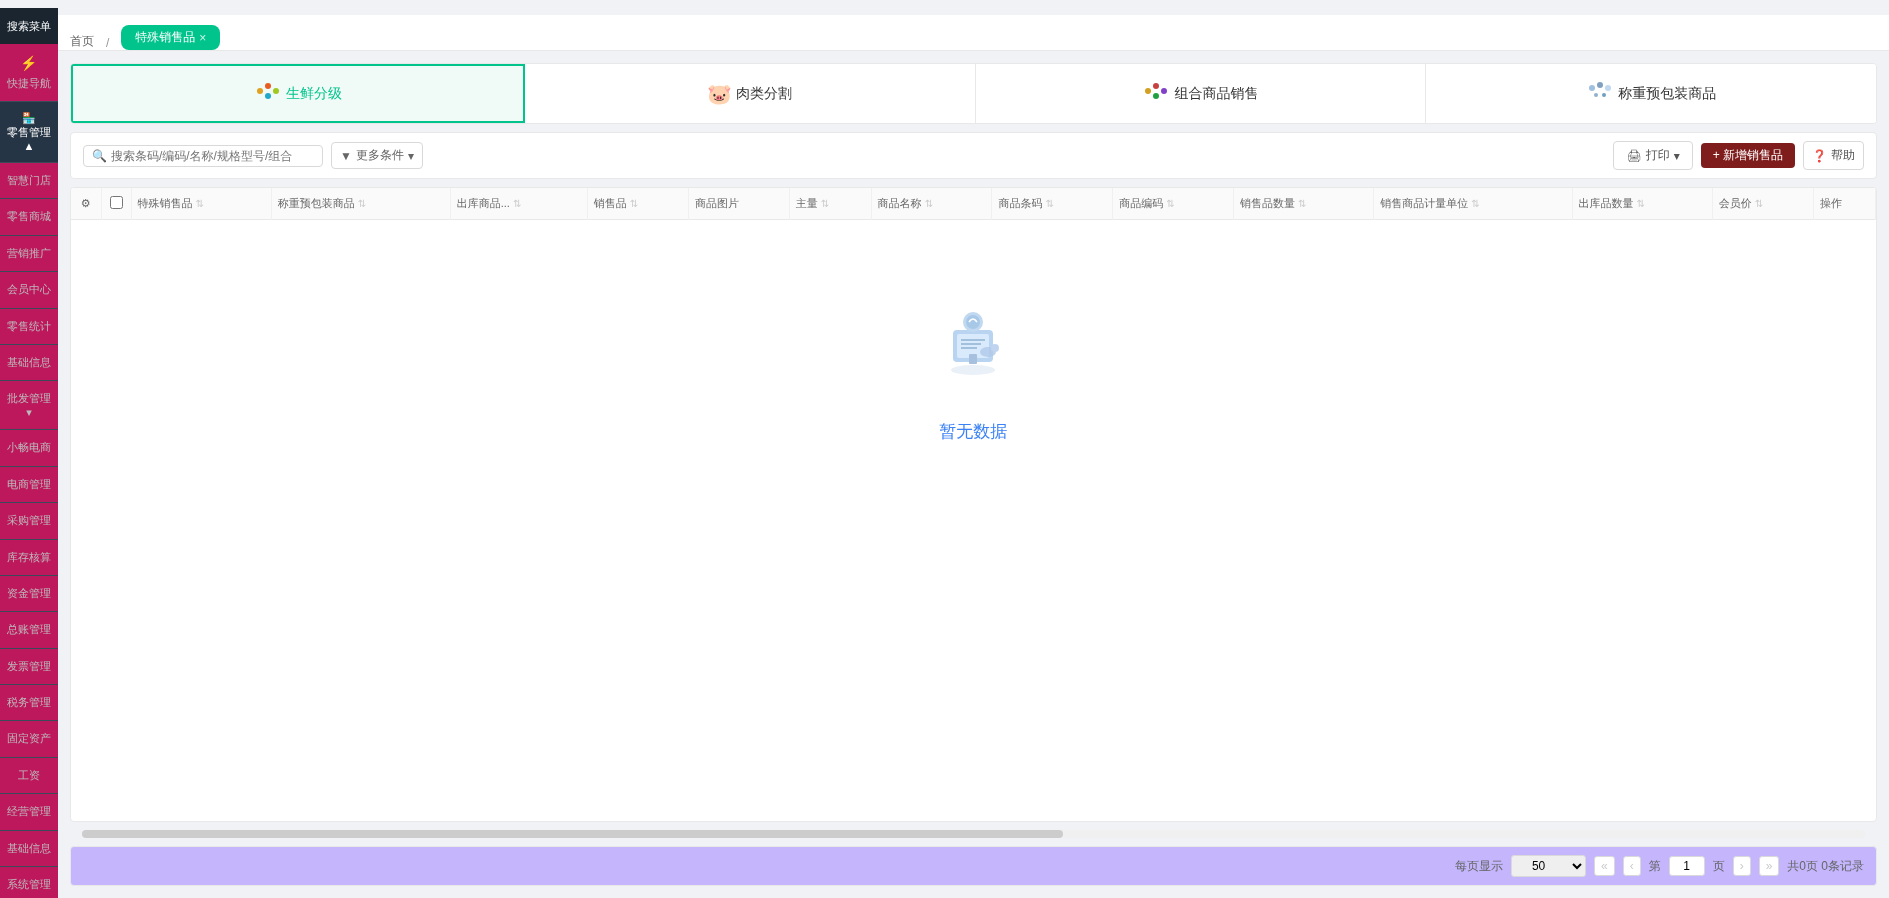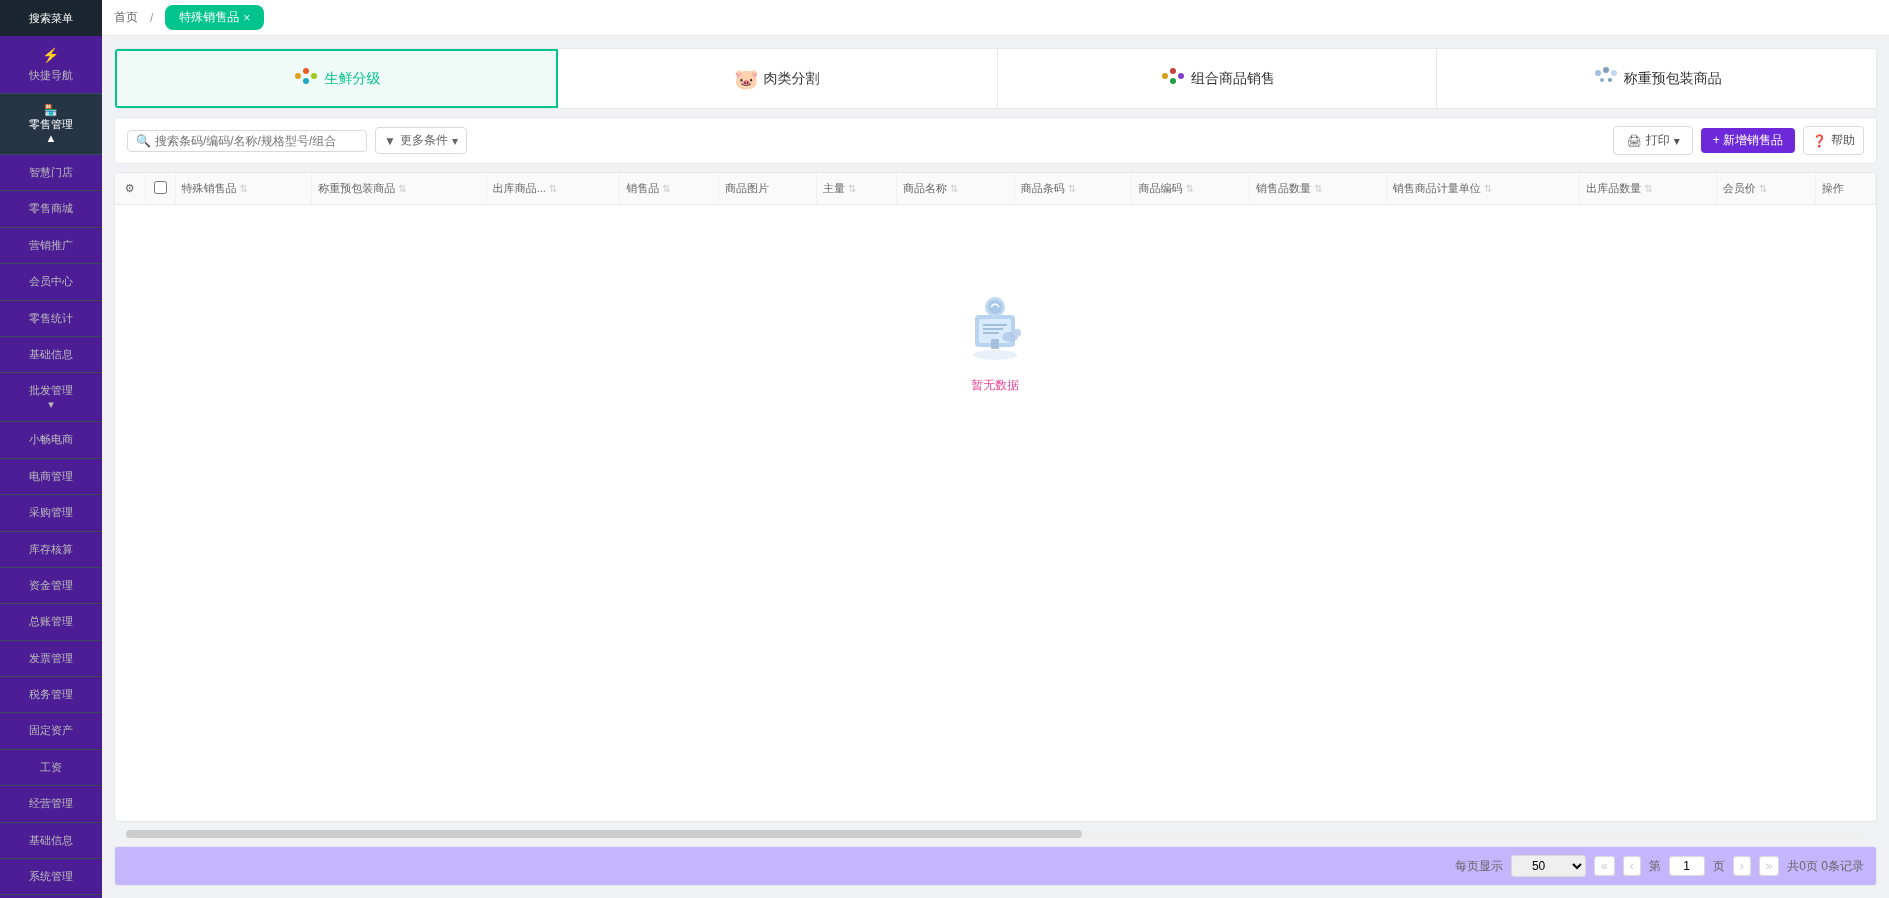--- a/index.html
+++ b/index.html
@@ -1,27 +1,28 @@
 <!DOCTYPE html>
 <html><head>
   <meta charset="utf-8">
   <style>
     * { box-sizing: border-box; margin: 0; padding: 0; }
     body { font-family: 'Microsoft YaHei', Arial, sans-serif; font-size: 12px; background: #f0f2f5; display: flex; height: 898px; overflow: hidden; }
 
     
     .sidebar {
-      width: 102px;
-      background: #4c1d95;
+      width: 58px;
+      background: #be185d;
       color: #ccc;
       display: flex;
       flex-direction: column;
       flex-shrink: 0;
       overflow-y: auto;
       overflow-x: hidden;
+      margin-top: 8px;
     }
     .sidebar-logo {
       background: #1a252f;
       padding: 8px 0;
       text-align: center;
       color: #fff;
       font-size: 11px;
       min-height: 36px;
       display: flex; align-items: center; justify-content: center;
     }
@@ -61,23 +62,24 @@
       background: #f0f2f5;
     }
 
     
     .top-bar {
       background: #fff;
       border-bottom: 1px solid #e8e8e8;
       padding: 0 12px;
       height: 36px;
       display: flex;
-      align-items: center;
+      align-items: flex-end;
       gap: 8px;
       flex-shrink: 0;
+      margin-top: 15px;
     }
     .breadcrumb-item {
       color: #666;
       font-size: 12px;
     }
     .breadcrumb-sep { color: #999; margin: 0 4px; }
     .tab-active {
       background: #00c48c;
       color: #fff;
       padding: 4px 14px;
@@ -165,21 +167,21 @@
       background: #fff;
       color: #555;
       font-size: 12px;
       cursor: pointer;
     }
     .btn-new {
       display: flex; align-items: center; gap: 4px;
       padding: 4px 12px;
       border: none;
       border-radius: 4px;
-      background: #6d28d9;
+      background: #7f1d1d;
       color: #fff;
       font-size: 12px;
       cursor: pointer;
     }
     .btn-help {
       display: flex; align-items: center; gap: 4px;
       padding: 5px 8px;
       border: 1px solid #d9d9d9;
       border-radius: 4px;
       background: #fff;
@@ -218,22 +220,23 @@
     .checkbox-cell { width: 30px; text-align: center; }
     .settings-cell { width: 30px; text-align: center; }
 
     
     .empty-state {
       display: flex;
       flex-direction: column;
       align-items: center;
       justify-content: center;
       padding: 80px 0;
-      color: #ec4899;
-      font-size: 12px;
+      color: #3b82f6;
+      font-size: 17px;
+      gap: 28px;
     }
     .empty-icon {
       width: 80px; height: 80px;
       margin-bottom: 12px;
     }
 
     
     .pagination-bar {
       display: flex;
       align-items: center;

